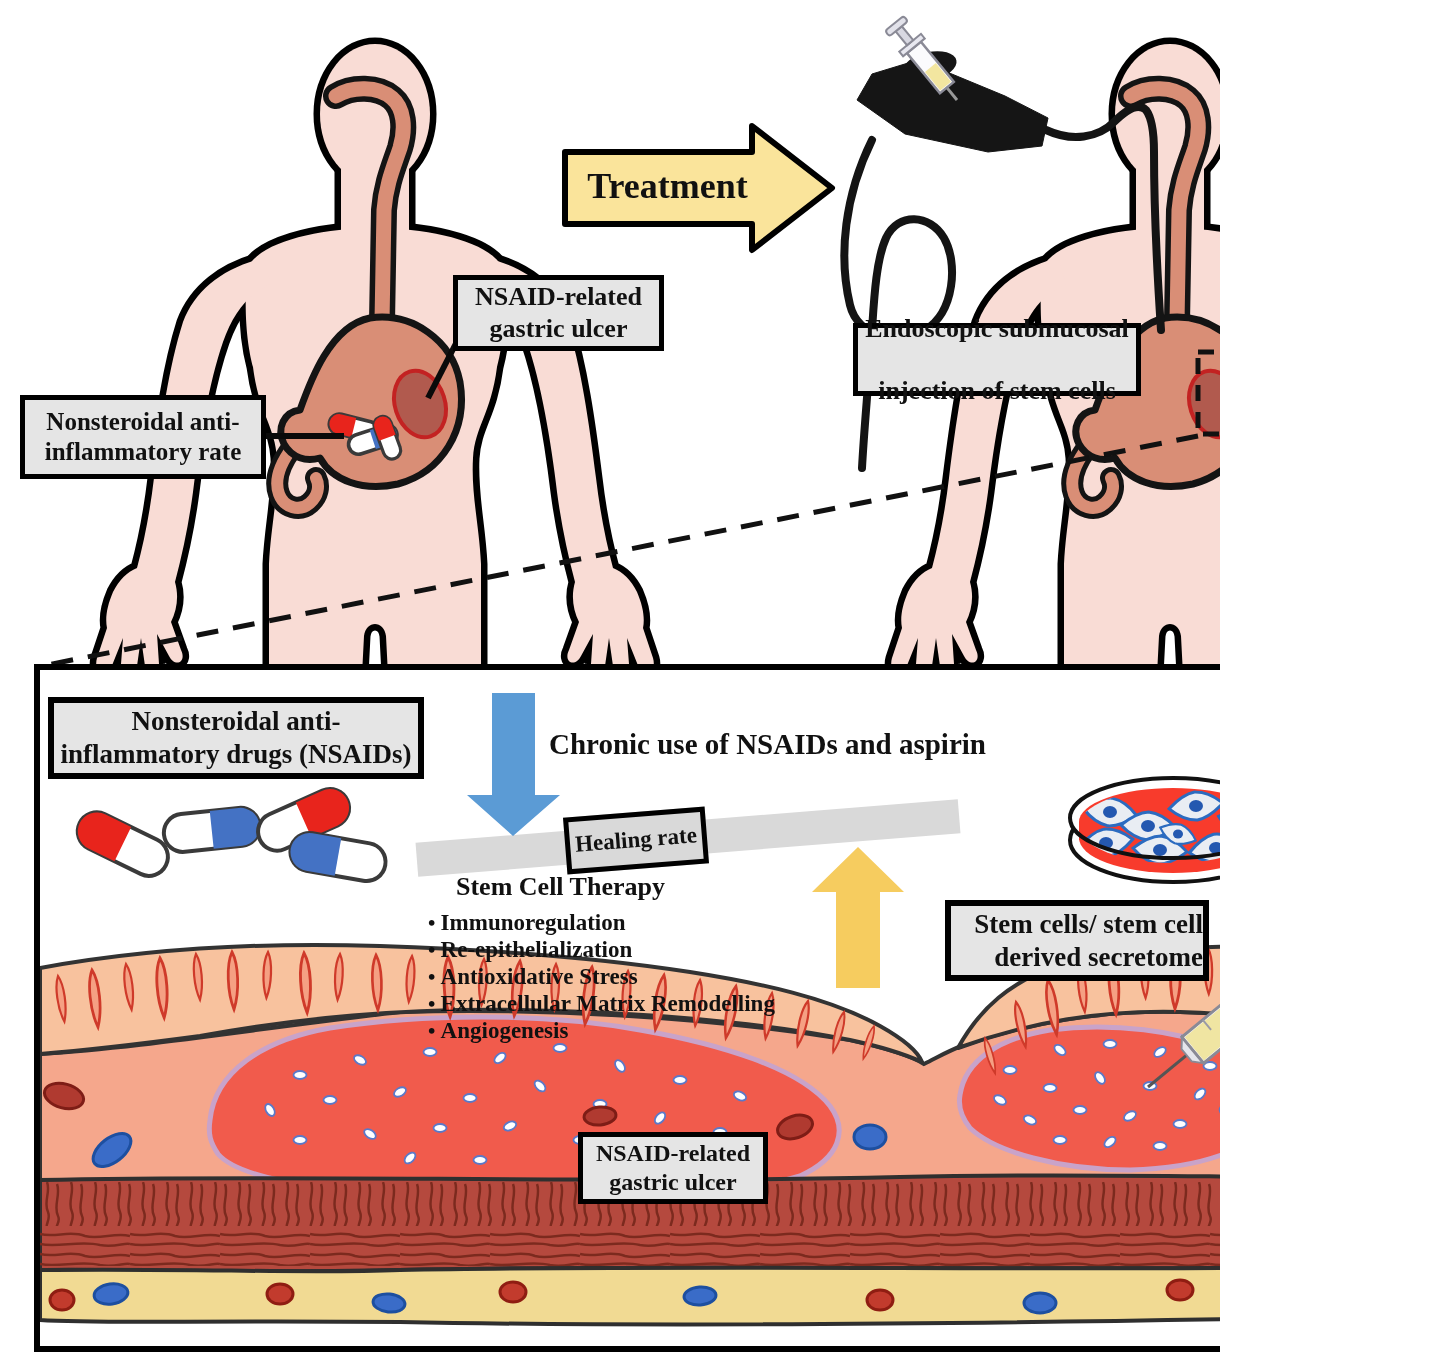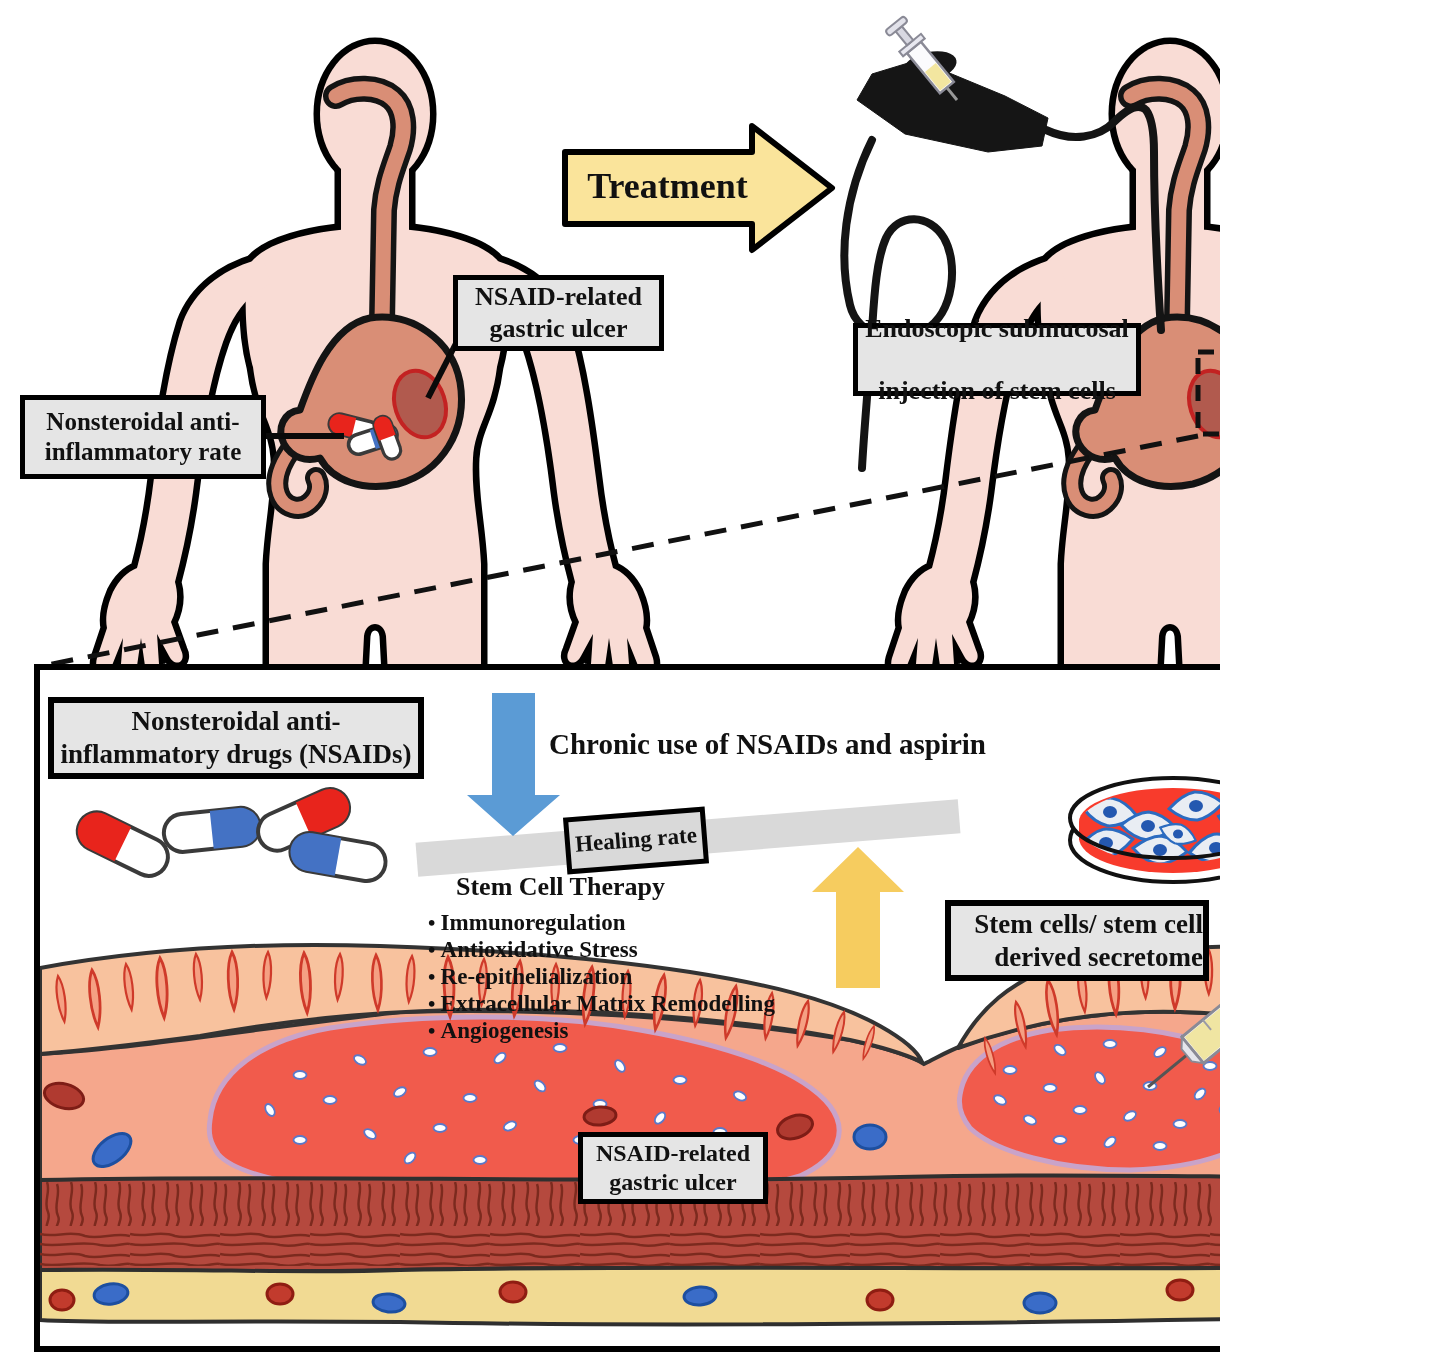--- a/index.html
+++ b/index.html
@@ -384,22 +384,22 @@
 <div class="txt" id="chronic-text">Chronic use of NSAIDs and aspirin</div>
 
 <div class="box" id="box-healing">
   <span>Healing rate</span>
 </div>
 
 <div class="txt" id="therapy-title">Stem Cell Therapy</div>
 
 <ul id="therapy-list">
   <li>Immunoregulation</li>
+  <li>Re-epithelialization</li>
   <li>Antioxidative Stress</li>
-  <li>Re-epithelialization</li>
   <li>Extracellular Matrix Remodelling</li>
   <li>Angiogenesis</li>
 </ul>
 
 <div class="box" id="box-stem-cells">
   <span>Stem cells/ stem cell</span>
   <span>derived secretome</span>
 </div>
 
 <div class="box" id="box-panel-ulcer">

